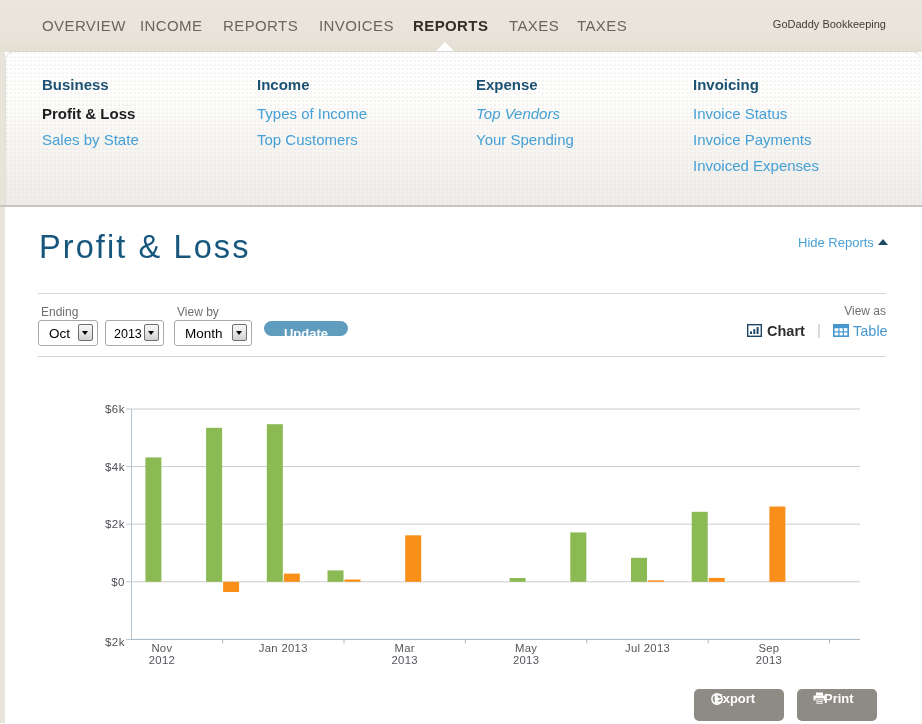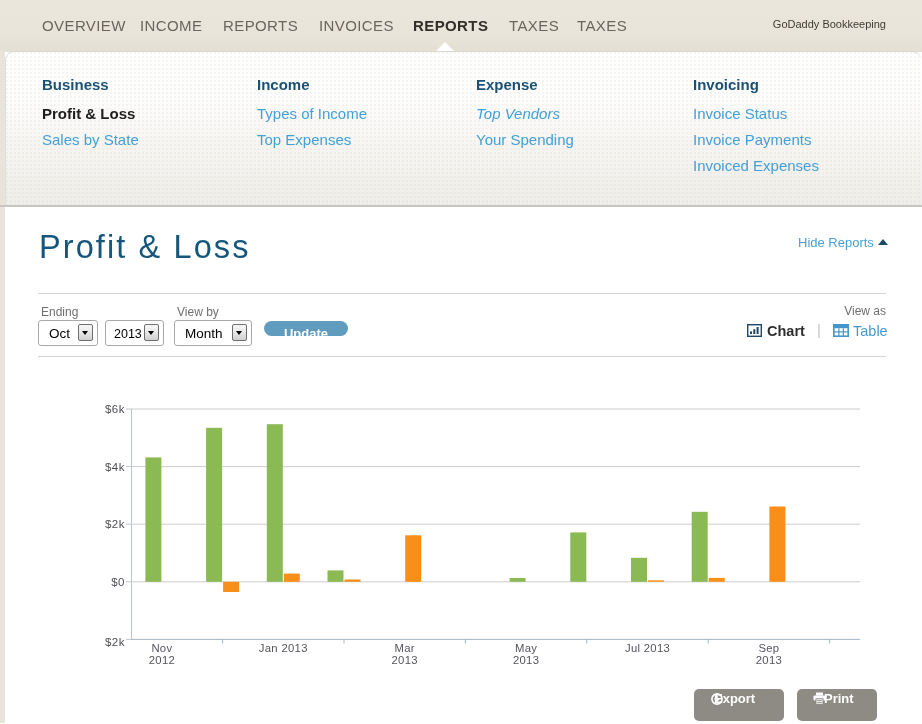--- a/index.html
+++ b/index.html
@@ -78,21 +78,21 @@
   <div id="panel"></div>
   <div id="panelline"></div>
   <div id="notch"></div>
 
   <div class="colhead" style="left:42px;">Business</div>
   <div class="mlink cur" style="left:42px; top:104.5px;">Profit &amp; Loss</div>
   <div class="mlink" style="left:42px; top:130.5px;">Sales by State</div>
 
   <div class="colhead" style="left:257px;">Income</div>
   <div class="mlink" style="left:257px; top:104.5px;">Types of Income</div>
-  <div class="mlink" style="left:257px; top:130.5px;">Top Expenses</div>
+  <div class="mlink" style="left:257px; top:130.5px;">Top Customers</div>
 
   <div class="colhead" style="left:476px;">Expense</div>
   <div class="mlink" style="left:476px; top:104.5px;font-style:italic;">Top Vendors</div>
   <div class="mlink" style="left:476px; top:130.5px;">Your Spending</div>
 
   <div class="colhead" style="left:693px;">Invoicing</div>
   <div class="mlink" style="left:693px; top:104.5px;">Invoice Status</div>
   <div class="mlink" style="left:693px; top:130.5px;">Invoice Payments</div>
   <div class="mlink" style="left:693px; top:157px;">Invoiced Expenses</div>
 

